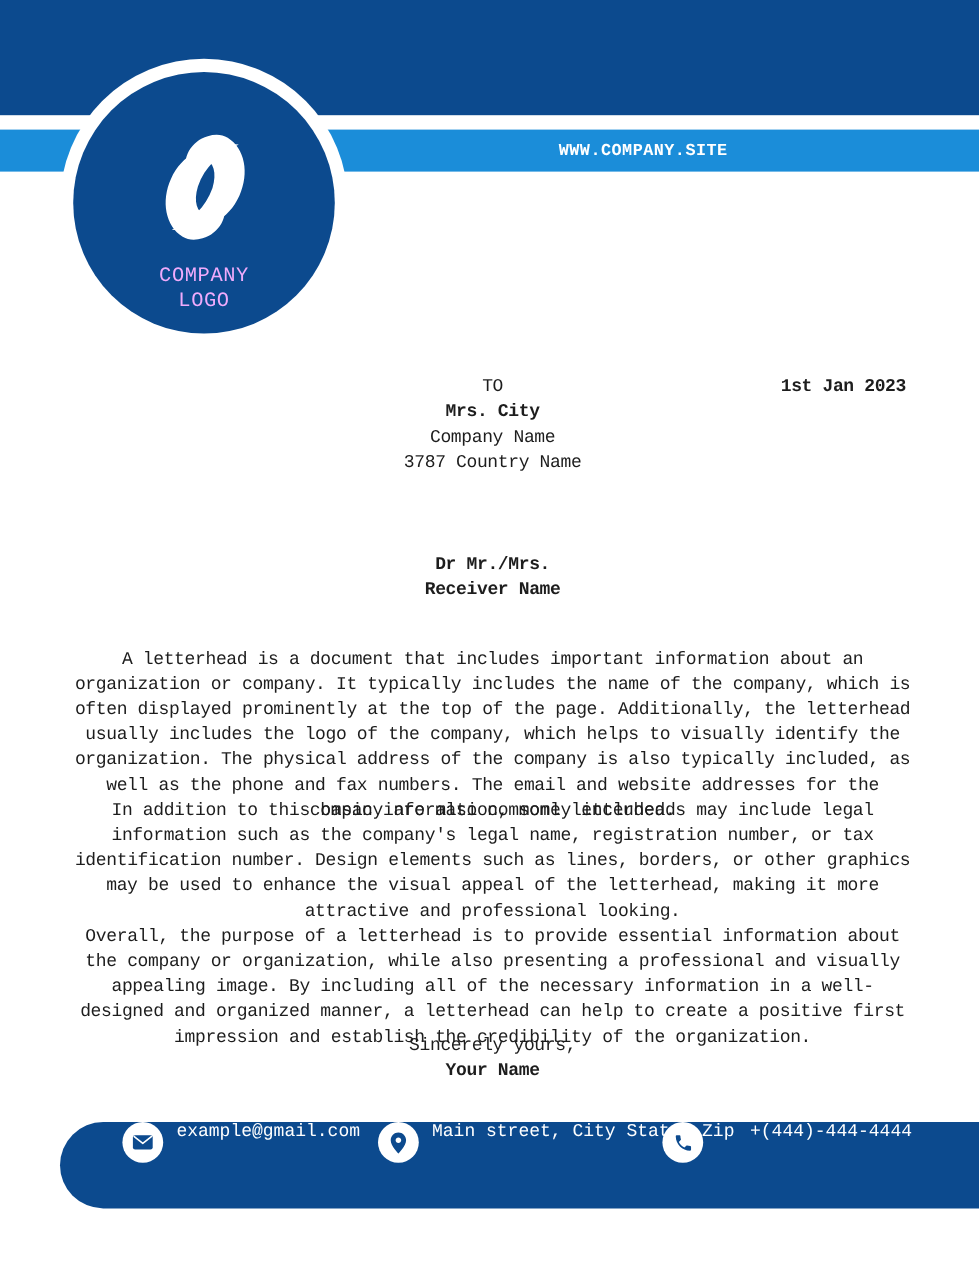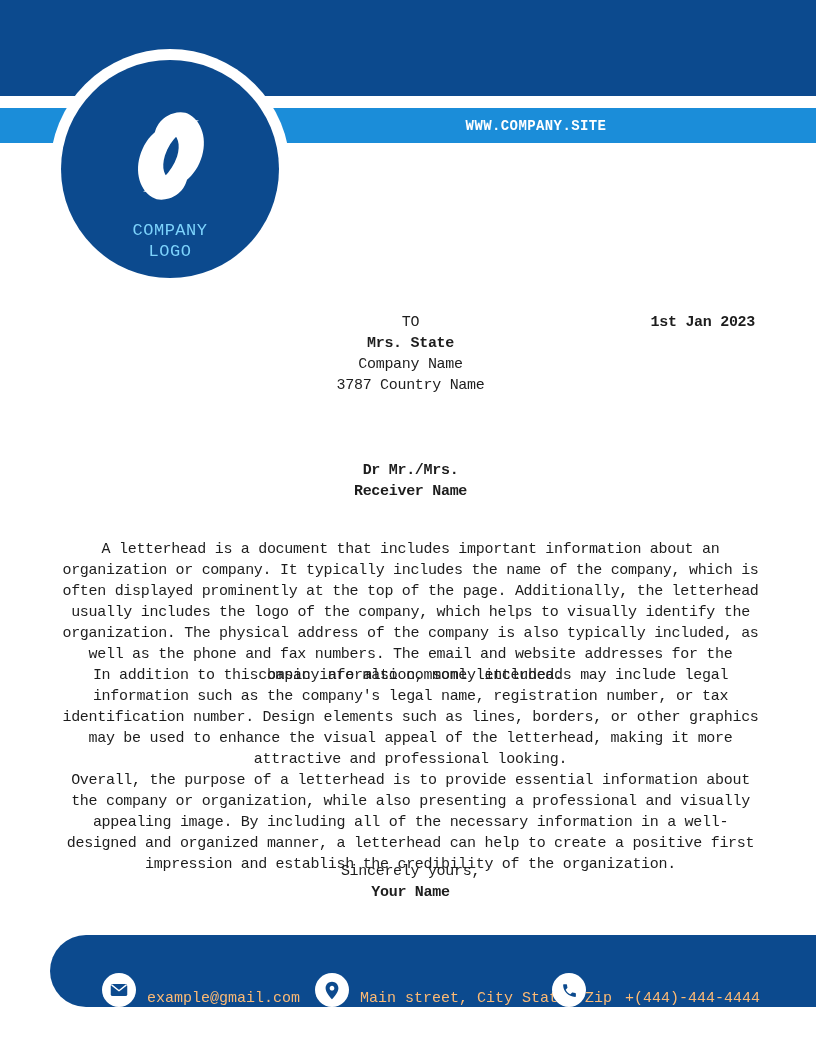--- a/index.html
+++ b/index.html
@@ -19,40 +19,40 @@
   .site-stripe{
     position:absolute;left:0;top:108px;width:100%;height:35px;background:var(--light-blue);
     display:flex;align-items:center;justify-content:center;padding-left:256px;box-sizing:border-box;
   }
   .site-text{color:#fff;font-weight:700;font-size:14px;letter-spacing:.4px;}
   
   .logo-badge{position:absolute;left:50px;top:49px;width:240px;height:240px;border-radius:50%;background:var(--white);}
   .logo-circle{position:absolute;left:11px;top:11px;right:11px;bottom:11px;border-radius:50%;background:var(--dark-blue);}
   .logo-swirl{position:absolute;left:62px;top:40px;}
   .logo-caption{
-    position:absolute;left:0;top:160px;width:100%;text-align:center;color:#7dd3fc;
+    position:absolute;left:0;top:160px;width:100%;text-align:center;color:#f0abfc;
     font-size:17px;line-height:21px;letter-spacing:.5px;
   }
   
   .block{position:absolute;left:62px;width:697px;font-size:15px;line-height:21px;letter-spacing:-0.3px;text-align:center;}
   .addr-block{top:312px;}
   .date{position:absolute;right:61px;top:312px;font-size:15px;line-height:21px;font-weight:700;letter-spacing:-0.3px;}
   .salutation{top:460px;font-weight:700;}
   .p1{top:524px;}
   .p2{top:650px;}
   .p3{top:755px;}
   .closing-block{top:861px;}
   .bold{font-weight:700;}
   .block p{margin:0;}
   
   .footer-bar{
     position:absolute;left:50px;right:0;top:935px;height:72px;background:var(--dark-blue);
     border-radius:36px 0 0 36px;
   }
-  .footer-item{position:absolute;top:0;height:72px;display:flex;align-items:flex-end;gap:11px;color:#fdba74;font-size:15px;}
+  .footer-item{position:absolute;top:0;height:72px;display:flex;align-items:flex-start;gap:11px;color:#ffffff;font-size:15px;}
   .footer-item.fi-0{left:52px;}
   .footer-item.fi-1{left:265px;}
   .footer-item.fi-2{left:502px;gap:39px;}
   .icon-circle{
     width:34px;height:34px;border-radius:50%;background:var(--white);
     display:flex;align-items:center;justify-content:center;color:var(--dark-blue);flex:0 0 auto;
   }
   .footer-text{white-space:nowrap;}
 </style>
 </head>
@@ -77,21 +77,21 @@
         <div>COMPANY</div>
         <div>LOGO</div>
       </div>
     </div>
   </div>
 
   <div class="date">1st Jan 2023</div>
 
   <div class="block addr-block">
     <p>TO</p>
-    <p class="bold">Mrs. State</p>
+    <p class="bold">Mrs. City</p>
     <p>Company Name</p>
     <p>3787 Country Name</p>
   </div>
 
   <div class="block salutation">
     <p>Dr Mr./Mrs.</p>
     <p>Receiver Name</p>
   </div>
 
   <p class="block p1">A letterhead is a document that includes important information about an organization or company. It typically includes the name of the company, which is often displayed prominently at the top of the page. Additionally, the letterhead usually includes the logo of the company, which helps to visually identify the organization. The physical address of the company is also typically included, as well as the phone and fax numbers. The email and website addresses for the company are also commonly included.</p>

